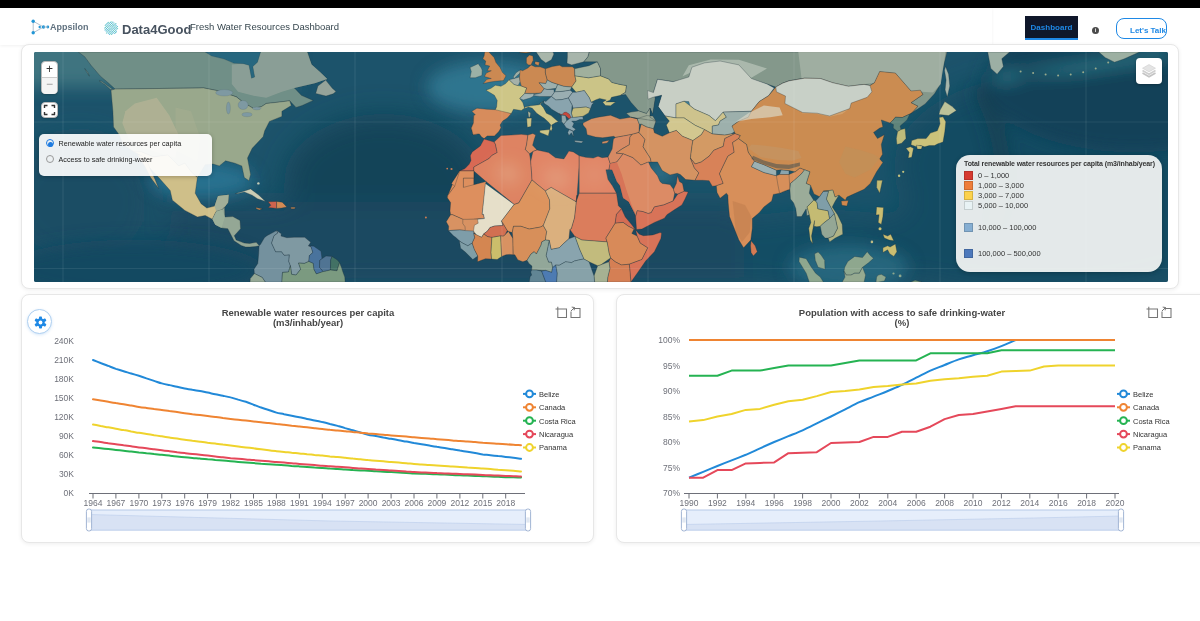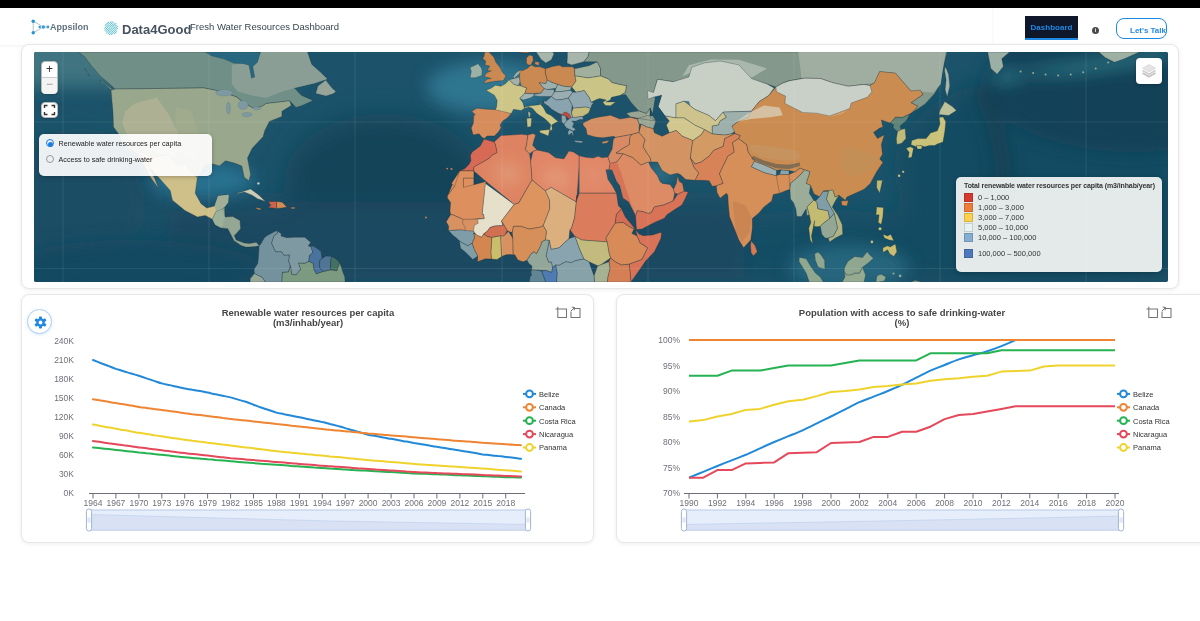--- a/index.html
+++ b/index.html
@@ -359,39 +359,39 @@
       <span style="font-size:7.2px;color:#222;">Access to safe drinking-water</span>
     </div>
   </div>
   <div style="position:absolute;right:16px;top:13px;width:26px;height:26px;background:#fff;border-radius:4px;box-shadow:0 1px 3px rgba(0,0,0,0.3);display:flex;align-items:center;justify-content:center;">
       <svg width="18" height="18" viewBox="0 0 18 18">
 <path d="M9,2.5 L15.5,6.2 L9,9.9 L2.5,6.2 Z" fill="#e4e4e4" stroke="#c9c9c9" stroke-width="0.5"></path>
 <path d="M2.5,8.6 L9,12.3 L15.5,8.6" fill="none" stroke="#cfcfcf" stroke-width="1.7"></path>
 <path d="M2.5,11 L9,14.7 L15.5,11" fill="none" stroke="#c4c4c4" stroke-width="1.7"></path>
       </svg>
     </div>
-  <div style="position:absolute;right:16px;bottom:16px;width:206px;background:rgba(252,252,250,0.9);border-radius:5px;box-shadow:0 1px 4px rgba(0,0,0,0.25);padding:5px 8px 6px 8px;">
+  <div style="position:absolute;right:16px;bottom:16px;width:206px;background:rgba(252,252,250,0.9);border-radius:14px;box-shadow:0 1px 4px rgba(0,0,0,0.25);padding:5px 8px 6px 8px;">
       <div style="font-size:7px;font-weight:bold;color:#333;margin-bottom:3px;white-space:nowrap;letter-spacing:-0.1px">Total renewable water resources per capita (m3/inhab/year)</div>
       <div style="display:flex;align-items:center;height:10px;margin-bottom:0px">
         <span style="width:9px;height:9px;background:#d63a2f;display:inline-block;margin-right:5px;border:0.5px solid rgba(0,0,0,0.15)"></span>
         <span style="font-size:7.5px;color:#333">0 – 1,000</span>
       </div>
       <div style="display:flex;align-items:center;height:10px;margin-bottom:0px">
         <span style="width:9px;height:9px;background:#ee7d39;display:inline-block;margin-right:5px;border:0.5px solid rgba(0,0,0,0.15)"></span>
         <span style="font-size:7.5px;color:#333">1,000 – 3,000</span>
       </div>
       <div style="display:flex;align-items:center;height:10px;margin-bottom:0px">
         <span style="width:9px;height:9px;background:#fcd24c;display:inline-block;margin-right:5px;border:0.5px solid rgba(0,0,0,0.15)"></span>
         <span style="font-size:7.5px;color:#333">3,000 – 7,000</span>
       </div>
-      <div style="display:flex;align-items:center;height:10px;margin-bottom:0px">
+      <div style="display:flex;align-items:center;height:10px;margin-bottom:12px">
         <span style="width:9px;height:9px;background:#e8f2f4;display:inline-block;margin-right:5px;border:0.5px solid rgba(0,0,0,0.15)"></span>
         <span style="font-size:7.5px;color:#333">5,000 – 10,000</span>
       </div>
-      <div style="display:flex;align-items:center;height:10px;margin-bottom:6px">
+      <div style="display:flex;align-items:center;height:10px;margin-bottom:16px">
         <span style="width:9px;height:9px;background:#85aed2;display:inline-block;margin-right:5px;border:0.5px solid rgba(0,0,0,0.15)"></span>
         <span style="font-size:7.5px;color:#333">10,000 – 100,000</span>
       </div>
       <div style="display:flex;align-items:center;height:10px;margin-bottom:8px">
         <span style="width:9px;height:9px;background:#4d79bc;display:inline-block;margin-right:5px;border:0.5px solid rgba(0,0,0,0.15)"></span>
         <span style="font-size:7.5px;color:#333">100,000 – 500,000</span>
       </div>
     </div>
 </div>
 

